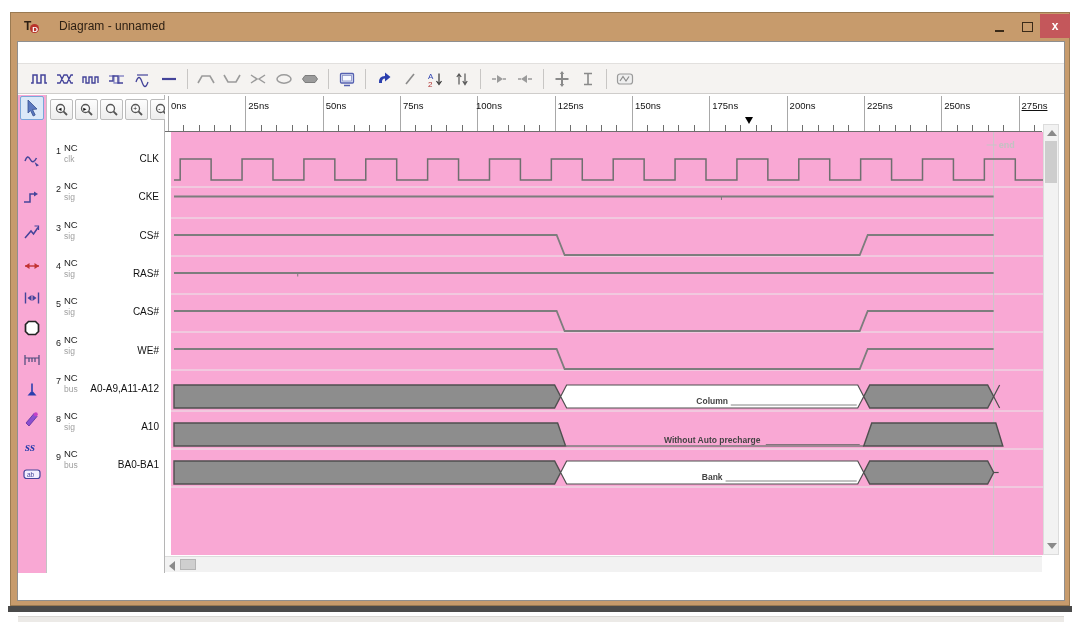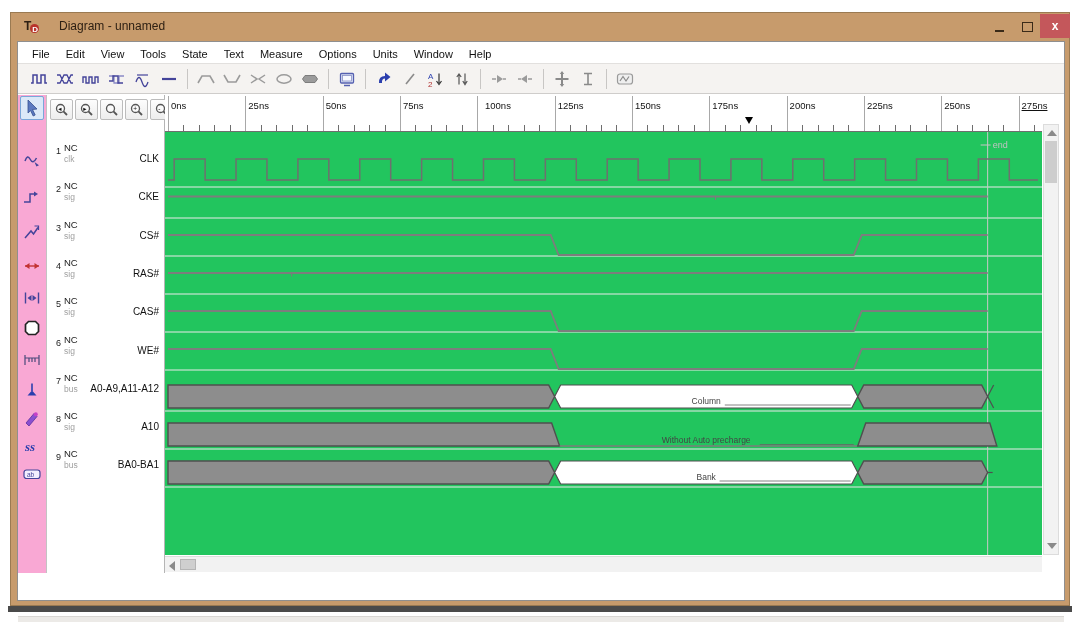--- a/index.html
+++ b/index.html
@@ -38,21 +38,21 @@
   .sigrow .flag{position:absolute;left:17px;top:3px;font-size:9.5px;color:#222;}
   .sigrow .typ{position:absolute;left:17px;top:15px;font-size:8.5px;color:#a0a0a0;}
   .sigrow .nm{position:absolute;right:5px;top:14px;font-size:10px;color:#111;white-space:nowrap;}
   
   #ruler{position:absolute;left:147px;top:1px;width:877px;height:36px;background:#fff;border-bottom:1px solid #6e6e6e;box-sizing:border-box;}
   .rmaj{position:absolute;top:0;width:1px;height:35px;background:#a8a8a8;}
   .rlab{position:absolute;top:4px;font-size:9.5px;color:#111;white-space:nowrap;}
   .rmin{position:absolute;bottom:0;width:1px;height:6px;background:#6e6e6e;}
   #cursor-marker{position:absolute;width:0;height:0;border-left:4px solid transparent;border-right:4px solid transparent;border-top:7px solid #000;top:21px;}
   
-  #canvas{position:absolute;left:147px;top:37px;width:877px;height:423px;background:#22c55e;}
+  #canvas{position:absolute;left:153px;top:37px;width:877px;height:423px;background:#f9a8d4;font-weight:bold;}
   
   #vscroll{position:absolute;left:1025px;top:29px;width:16px;height:431px;background:#f2f2f2;border:1px solid #dcdcdc;box-sizing:border-box;}
   .varrow{position:absolute;left:3px;width:0;height:0;border-left:5px solid transparent;border-right:5px solid transparent;}
   #vthumb{position:absolute;left:1px;top:16px;width:12px;height:42px;background:#cdcdcd;}
   #hscroll{position:absolute;left:147px;top:461px;width:877px;height:16px;background:#f2f2f2;border-top:1px solid #dcdcdc;box-sizing:border-box;}
   #harrow{position:absolute;left:4px;top:4px;width:0;height:0;border-top:5px solid transparent;border-bottom:5px solid transparent;border-right:6px solid #8a8a8a;}
   #hthumb{position:absolute;left:15px;top:2px;width:16px;height:11px;background:#cfcfcf;border:1px solid #b5b5b5;box-sizing:border-box;}
   
   #statusbar{position:absolute;left:0px;top:521px;width:1046px;height:37px;background:#eceae7;border-top:1px solid #d8d6d3;box-sizing:border-box;}
   #watermark{position:absolute;right:18px;top:2px;display:flex;align-items:center;gap:6px;}
@@ -77,33 +77,20 @@
           <span class="glyph"></span>
         </div>
       <div id="btn-max" class="wbtn">
           <span class="glyph"></span>
         </div>
       <div id="btn-close" class="wbtn">
           <span>x</span>
         </div>
     </div>
     <div id="content">
-      <div id="menubar">
-          <span class="menu-item">File</span>
-          <span class="menu-item">Edit</span>
-          <span class="menu-item">View</span>
-          <span class="menu-item">Tools</span>
-          <span class="menu-item">State</span>
-          <span class="menu-item">Text</span>
-          <span class="menu-item">Measure</span>
-          <span class="menu-item">Options</span>
-          <span class="menu-item">Units</span>
-          <span class="menu-item">Window</span>
-          <span class="menu-item">Help</span>
-        </div>
       <div id="toolbar">
           <div class="tbtn">
             <span>
               <svg width="18" height="18" viewBox="0 0 18 18" fill="none">
                 <path d="M1,13 h2 v-8 h4 v8 h4 v-8 h4 v8 h2" stroke="#44449a" stroke-width="1.5"></path>
               </svg>
             </span>
           </div>
           <div class="tbtn">
             <span>
@@ -467,21 +454,21 @@
         <div id="ruler">
             <div class="rmaj" style="left: 3px;"></div>
             <div class="rlab" style="left: 6px;">0ns</div>
             <div class="rmaj" style="left: 80.325px;"></div>
             <div class="rlab" style="left: 83.325px;">25ns</div>
             <div class="rmaj" style="left: 157.65px;"></div>
             <div class="rlab" style="left: 160.65px;">50ns</div>
             <div class="rmaj" style="left: 234.975px;"></div>
             <div class="rlab" style="left: 237.975px;">75ns</div>
             <div class="rmaj" style="left: 312.3px;"></div>
-            <div class="rlab" style="left: 320px;">100ns</div>
+            <div class="rlab" style="left: 311px;">100ns</div>
             <div class="rmaj" style="left: 389.625px;"></div>
             <div class="rlab" style="left: 392.625px; text-align: right;">125ns</div>
             <div class="rmaj" style="left: 466.95px;"></div>
             <div class="rlab" style="left: 469.95px;">150ns</div>
             <div class="rmaj" style="left: 544.275px;"></div>
             <div class="rlab" style="left: 547.275px;">175ns</div>
             <div class="rmaj" style="left: 621.6px;"></div>
             <div class="rlab" style="left: 624.6px;">200ns</div>
             <div class="rmaj" style="left: 698.925px;"></div>
             <div class="rlab" style="left: 701.925px;">225ns</div>

